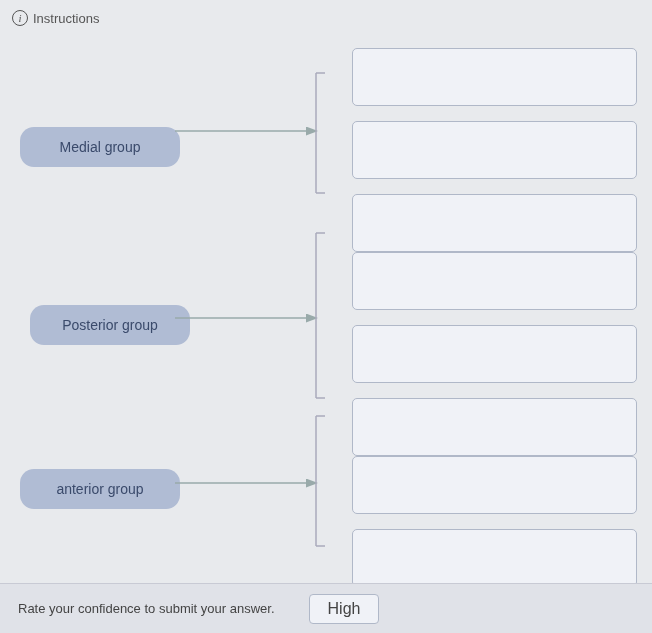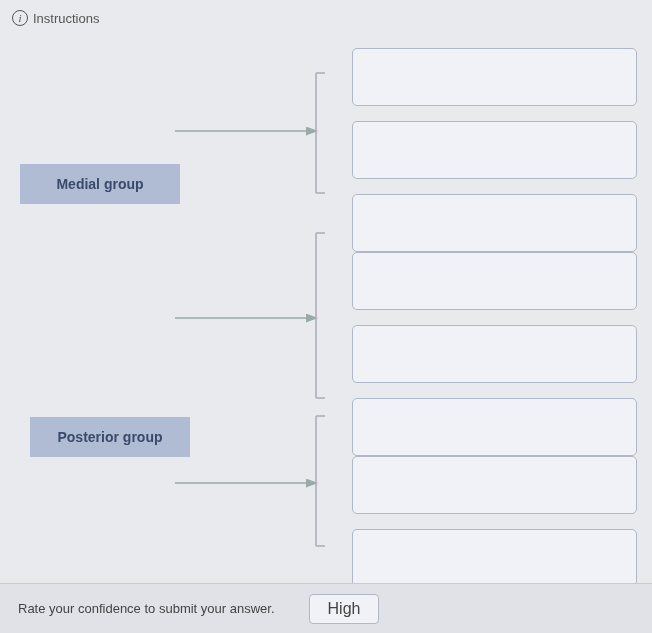--- a/index.html
+++ b/index.html
@@ -32,28 +32,27 @@
       align-items: center;
       justify-content: center;
       font-size: 11px;
       font-style: italic;
       font-family: serif;
       color: #555;
     }
     .group-btn {
       background: #b0bcd4;
       border: none;
-      border-radius: 0;
+      border-radius: 14px;
       padding: 12px 18px;
       color: #3a4a6b;
       font-size: 14px;
       cursor: pointer;
       text-align: center;
       width: 160px;
-      font-weight: bold;
     }
     .answer-box {
       border: 1px solid #b0b8c8;
       background: #f0f2f7;
       border-radius: 5px;
       height: 58px;
       margin-bottom: 8px;
     }
     .answer-box:last-child {
       margin-bottom: 0;
@@ -123,20 +122,23 @@
 
 <div class="groups-layout">
 
   <div class="left-groups">
     <div style="flex:1.2; display:flex; align-items:center;">
       <button class="group-btn">Medial group</button>
     </div>
     <div style="flex:1.2; display:flex; align-items:center;justify-content:flex-end;">
       <button class="group-btn">Posterior group</button>
     </div>
+    <div style="flex:1; display:flex; align-items:center;">
+      <button class="group-btn">anterior group</button>
+    </div>
   </div>
 
   <svg style="position:absolute; left:0; top:0; width:370px; height:100%; pointer-events:none;">
 
     <line x1="175" y1="93" x2="315" y2="93" stroke="#9aa" stroke-width="1.5" marker-end="url(#arrow)"></line>
 
     <line x1="316" y1="35" x2="316" y2="155" stroke="#aab" stroke-width="1.5"></line>
     <line x1="316" y1="35" x2="325" y2="35" stroke="#aab" stroke-width="1.5"></line>
     <line x1="316" y1="155" x2="325" y2="155" stroke="#aab" stroke-width="1.5"></line>
 

